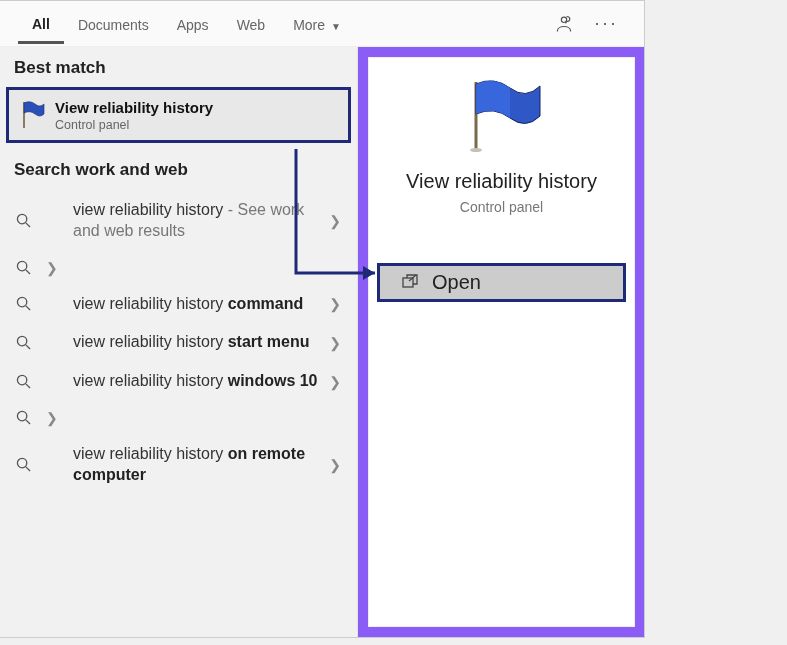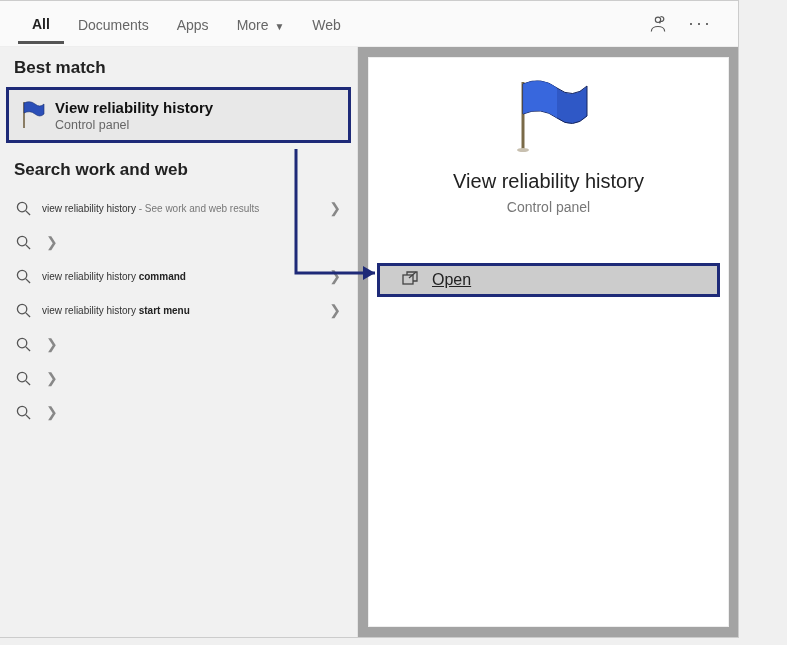--- a/index.html
+++ b/index.html
@@ -5,24 +5,24 @@
     * { margin: 0; padding: 0; box-sizing: border-box; }
     body {
       font-family: "Segoe UI", Tahoma, sans-serif;
       background: #f0f0f0;
       width: 787px;
       height: 645px;
       overflow: hidden;
       color: #222;
     }
     .container {
-      width: 739px;
+      width: 645px;
       height: 638px;
       margin: 0;
-      background: #a3a3a3;
+      background: #8b5cf6;
       border: 1px solid #ccc;
       border-left: none;
       position: relative;
     }
     
     .tabs {
       display: flex;
       align-items: center;
       height: 46px;
       background: #fafafa;
@@ -86,23 +86,24 @@
       display: flex;
       align-items: center;
       padding: 9px 12px 9px 14px;
       cursor: pointer;
     }
     .sugg .search-ic {
       width: 18px; display: flex; justify-content: center; margin-right: 10px; color: #555;
     }
     .sugg .text {
       flex: 1;
-      font-size: 10px;
+      font-size: 16px;
       color: #333;
       line-height: 1.3;
+      margin-left: 31px;
     }
     .sugg .text .bold { font-weight: 600; color: #222; }
     .sugg .text .grey { color: #777; }
     .sugg .chev { color: #888; font-size: 14px; padding: 0 4px; }
     
     .right {
       flex: 1;
       background: #fff;
       margin: 10px 9px 10px 10px;
       border: 1px solid #eee;
@@ -116,44 +117,44 @@
     .action-row {
       width: calc(100% - 16px);
       margin-top: 48px;
       border: 3px solid #1e2a78;
       background: #ccc;
       display: flex;
       align-items: center;
       padding: 5px 10px;
     }
     .action-row .open-ic { margin: 0 14px 0 12px; color: #444; }
-    .action-row .open-label { font-size: 16px; color: #222; text-decoration: underline; }
+    .action-row .open-label { font-size: 20px; color: #222; }
     
     .arrow-annot {
       position: absolute;
       pointer-events: none;
       left: 293px;
       top: 148px;
       width: 100px; height: 135px;
     }
   </style>
 </head>
 <body>
 
 <div class="container">
 
   <div class="tabs">
     <div class="tab active">All</div>
     <div class="tab">Documents</div>
     <div class="tab">Apps</div>
+    <div class="tab">Web</div>
     <div class="tab">
       <span>More</span>
       <span class="more-chev">▼</span>
     </div>
-    <div class="tab">Web</div>
     <div class="tab-right">
       <span class="feedback-icon">
         <svg width="20" height="20" viewBox="0 0 24 24" fill="none" stroke="#555" stroke-width="1.4">
           <circle cx="12" cy="7" r="3.2"></circle>
           <path d="M4 21c0-4 4-6 8-6s8 2 8 6"></path>
           <path d="M15 3c2 0 4 1 4 3s-2 3-4 3l-1 2v-2"></path>
         </svg>
       </span>
       <span class="more-dots">···</span>
     </div>
@@ -220,38 +221,40 @@
             <span class="text"><span>view reliability history </span><span class="bold">start menu</span></span>
             <span class="chev">❯</span>
           </div>
           <div class="sugg">
             <span class="search-ic">
               <svg width="15" height="15" viewBox="0 0 16 16" fill="none" stroke="#555" stroke-width="1.4">
                 <circle cx="6.5" cy="6.5" r="5"></circle>
                 <line x1="10.5" y1="10.5" x2="15" y2="15"></line>
               </svg>
             </span>
-            <span class="chev">❯</span>
-          </div>
-          <div class="sugg">
-            <span class="search-ic">
-              <svg width="15" height="15" viewBox="0 0 16 16" fill="none" stroke="#555" stroke-width="1.4">
-                <circle cx="6.5" cy="6.5" r="5"></circle>
-                <line x1="10.5" y1="10.5" x2="15" y2="15"></line>
-              </svg>
-            </span>
-            <span class="chev">❯</span>
-          </div>
-          <div class="sugg">
-            <span class="search-ic">
-              <svg width="15" height="15" viewBox="0 0 16 16" fill="none" stroke="#555" stroke-width="1.4">
-                <circle cx="6.5" cy="6.5" r="5"></circle>
-                <line x1="10.5" y1="10.5" x2="15" y2="15"></line>
-              </svg>
-            </span>
+            <span class="text"><span>view reliability history </span><span class="bold">windows 10</span></span>
+            <span class="chev">❯</span>
+          </div>
+          <div class="sugg">
+            <span class="search-ic">
+              <svg width="15" height="15" viewBox="0 0 16 16" fill="none" stroke="#555" stroke-width="1.4">
+                <circle cx="6.5" cy="6.5" r="5"></circle>
+                <line x1="10.5" y1="10.5" x2="15" y2="15"></line>
+              </svg>
+            </span>
+            <span class="chev">❯</span>
+          </div>
+          <div class="sugg">
+            <span class="search-ic">
+              <svg width="15" height="15" viewBox="0 0 16 16" fill="none" stroke="#555" stroke-width="1.4">
+                <circle cx="6.5" cy="6.5" r="5"></circle>
+                <line x1="10.5" y1="10.5" x2="15" y2="15"></line>
+              </svg>
+            </span>
+            <span class="text"><span>view reliability history </span><span class="bold">on remote computer</span></span>
             <span class="chev">❯</span>
           </div>
         </div>
     </div>
 
     <div class="right">
       <div class="flag-large">
         <svg width="84" height="78" viewBox="0 0 84 78">
           <line x1="16" y1="6" x2="16" y2="74" stroke="#7a6a48" stroke-width="3"></line>
           <ellipse cx="16" cy="74" rx="6" ry="2" fill="#c8c0b0"></ellipse>

